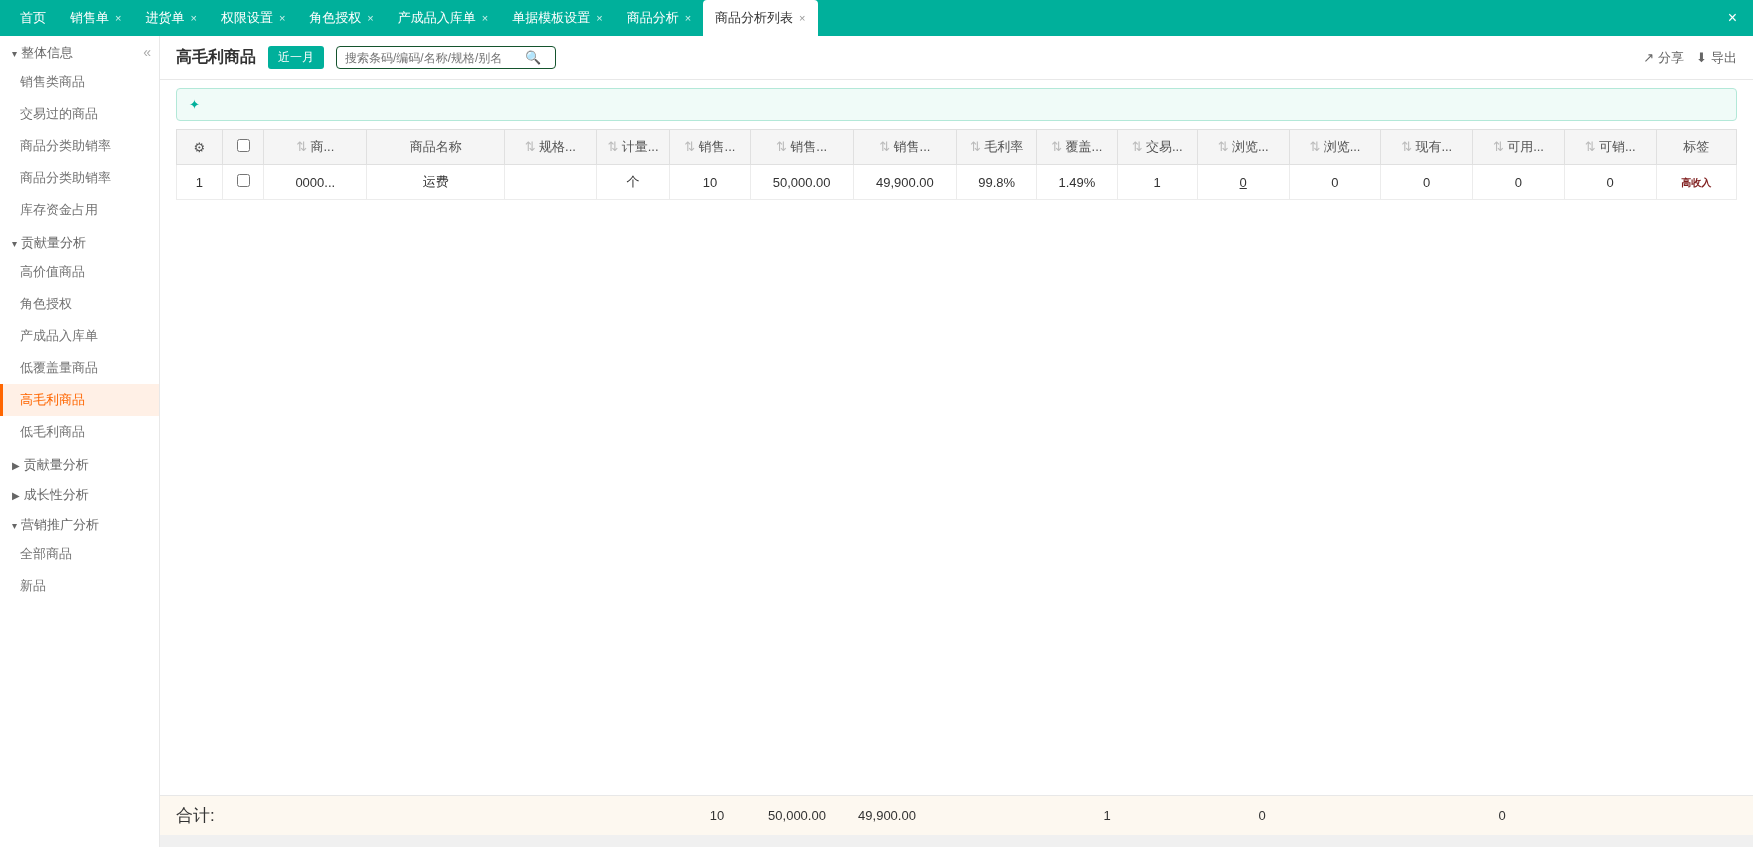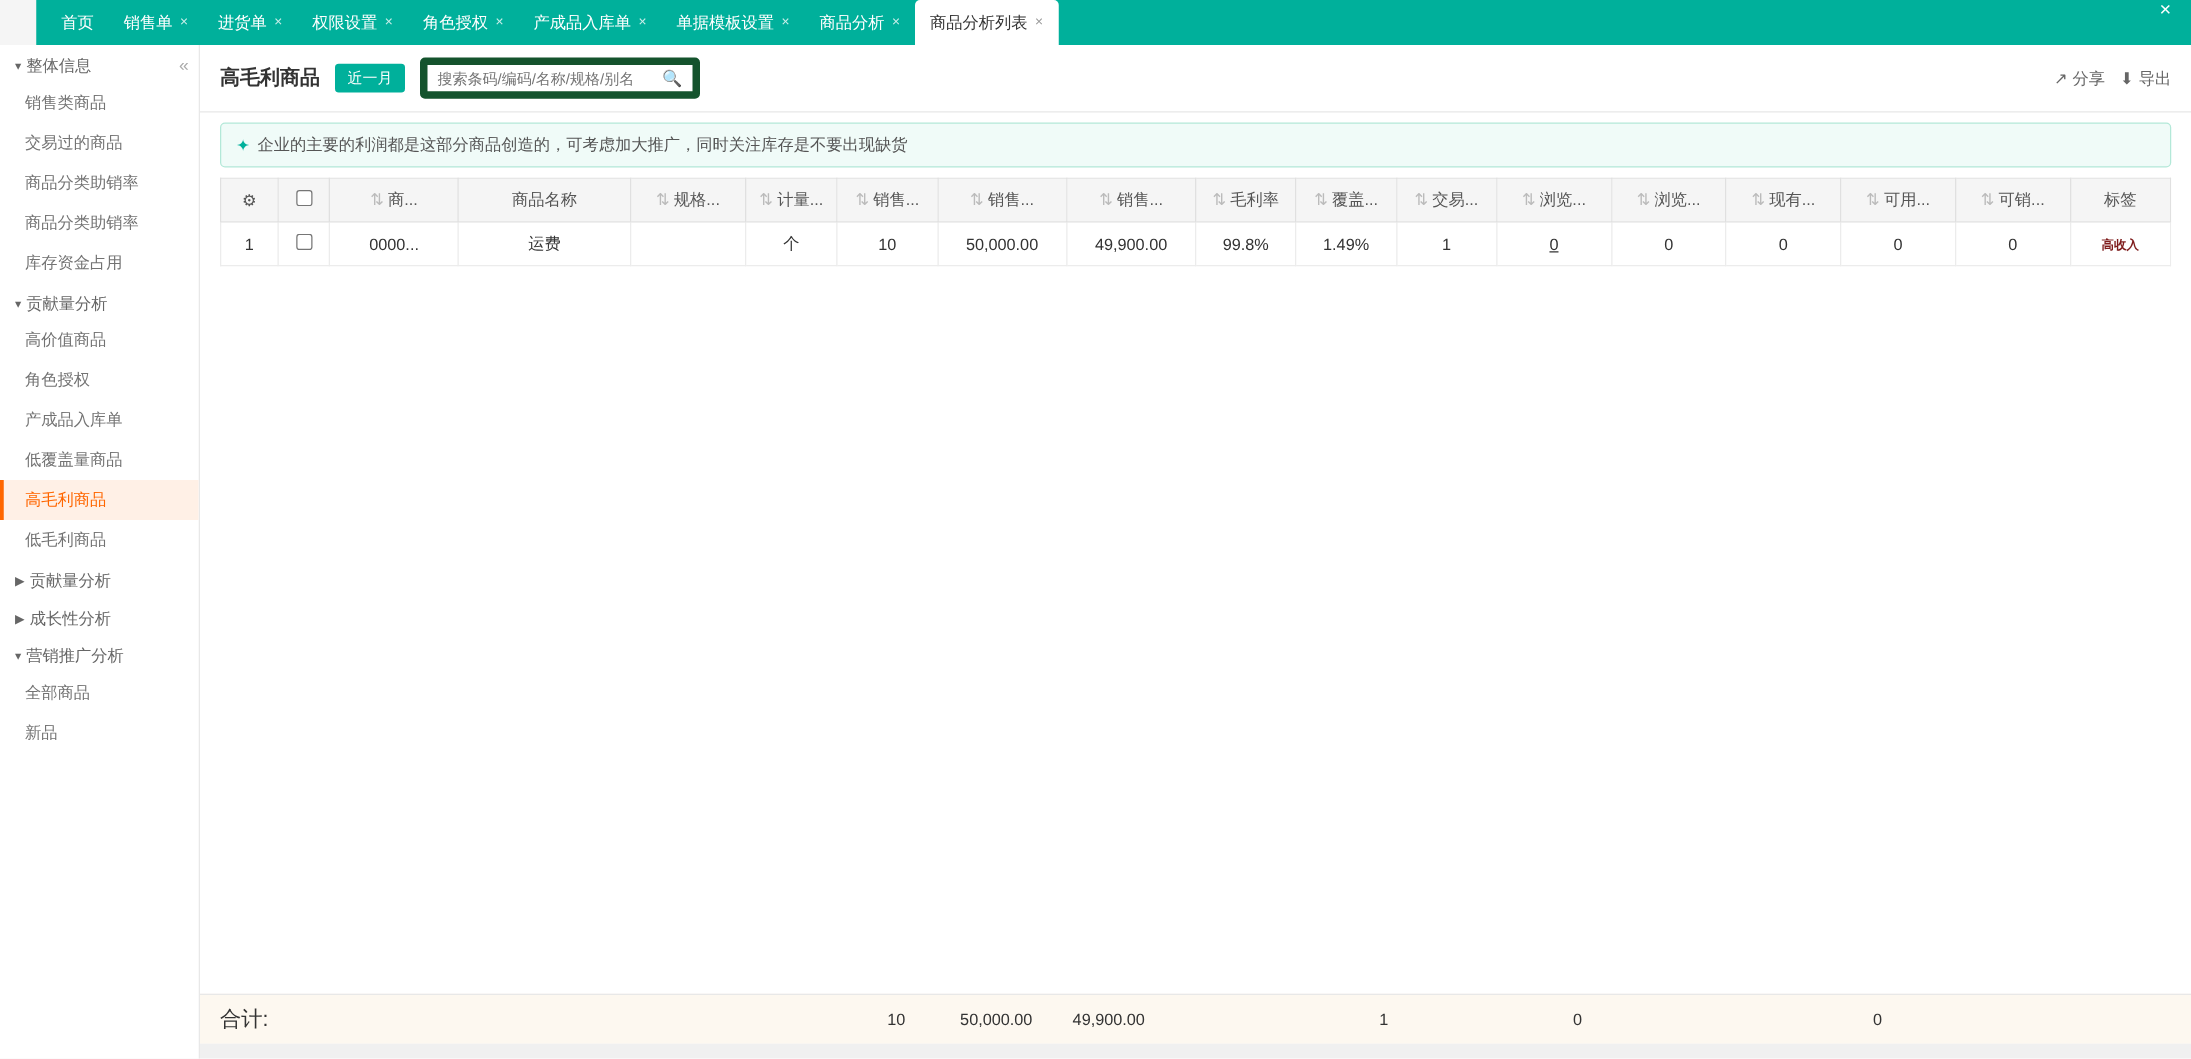--- a/index.html
+++ b/index.html
@@ -2,25 +2,25 @@
 <html><head>
   <meta charset="utf-8">
   <style>
     * { box-sizing: border-box; margin: 0; padding: 0; font-family: 'Microsoft YaHei', sans-serif; font-size: 13px; }
     body { background: #f5f5f5; overflow: hidden; width: 1753px; height: 847px; }
 
     
     .top-nav {
       background: #00b09b;
       display: flex;
+      align-items: center;
       height: 36px;
       padding: 0 8px;
       color: white;
       position: relative;
-      margin-left: 29px;
     }
     .top-nav .nav-tab {
       padding: 0 12px;
       height: 36px;
       display: flex;
       align-items: center;
       cursor: pointer;
       color: white;
       font-size: 13px;
       white-space: nowrap;
@@ -123,21 +123,21 @@
       color: white;
       border: none;
       padding: 3px 10px;
       border-radius: 3px;
       cursor: pointer;
       font-size: 12px;
     }
     .search-box {
       display: flex;
       align-items: center;
-      border: 6px solid #14532d;
+      border: 1px solid #14532d;
       border-radius: 4px;
       padding: 3px 8px;
       flex: 0 0 220px;
     }
     .search-box input {
       border: none;
       outline: none;
       font-size: 12px;
       color: #999;
       width: 180px;
@@ -398,21 +398,20 @@
         </div>
         <div class="action-btn">
           <span>⬇</span>
           <span>导出</span>
         </div>
       </div>
     </div>
 
     <div class="info-bar">
       <span class="info-icon">✦</span>
-      <span>企业的主要的利润都是这部分商品创造的，可考虑加大推广，同时关注库存是不要出现缺货</span>
     </div>
 
     <div class="table-wrapper">
       <table>
         <thead>
           <tr>
             <th class="col-num">
               <span>⚙</span>
             </th>
             <th class="col-check">

